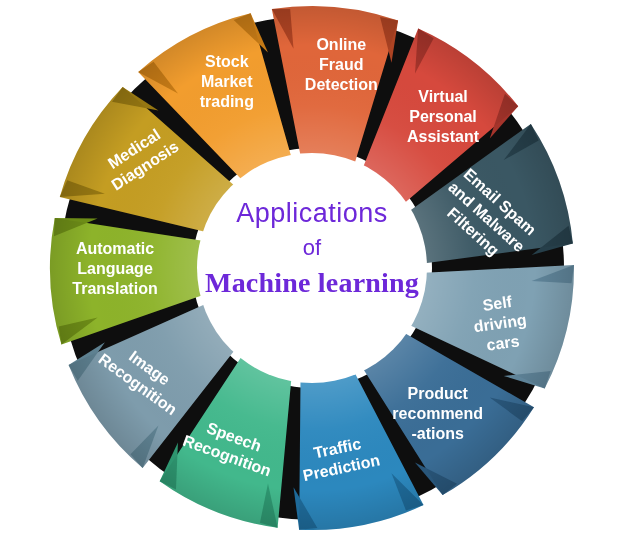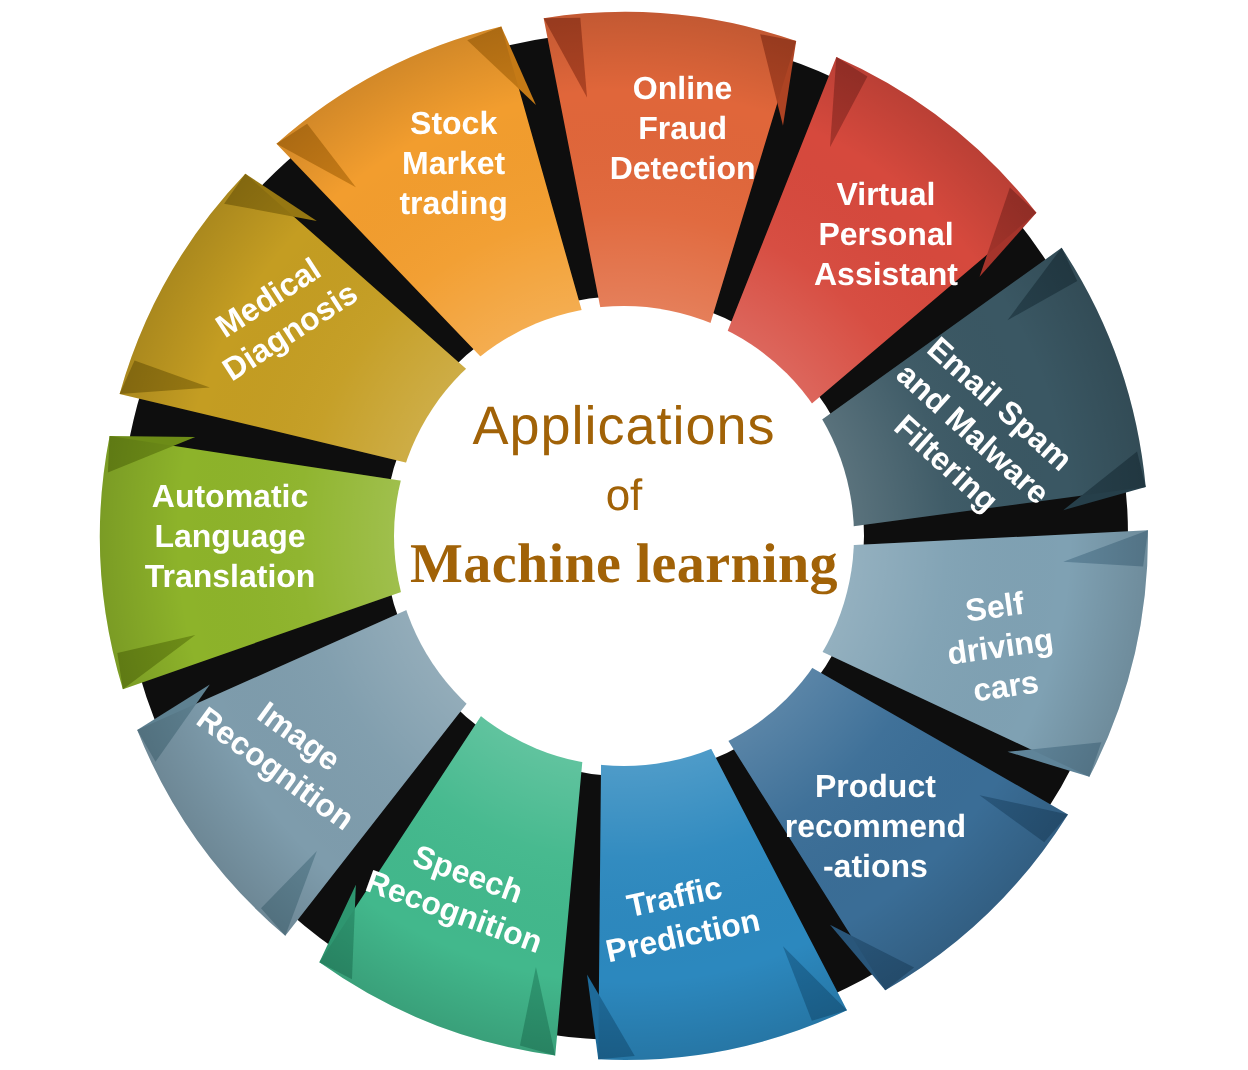--- a/index.html
+++ b/index.html
@@ -109,18 +109,18 @@
       <text transform="translate(226.8,81.5) rotate(0)" text-anchor="middle" fill="#ffffff"><tspan x="0" dy="-14.5">Stock</tspan><tspan x="0" dy="20">Market</tspan><tspan x="0" dy="20">trading</tspan></text>
       <text transform="translate(341.3,64.1) rotate(0)" text-anchor="middle" fill="#ffffff"><tspan x="0" dy="-14.5">Online</tspan><tspan x="0" dy="20">Fraud</tspan><tspan x="0" dy="20">Detection</tspan></text>
       <text transform="translate(443.0,116.9) rotate(0)" text-anchor="middle" fill="#ffffff"><tspan x="0" dy="-14.5">Virtual</tspan><tspan x="0" dy="20">Personal</tspan><tspan x="0" dy="20">Assistant</tspan></text>
       <text transform="translate(486.6,216.7) rotate(42)" text-anchor="middle" fill="#ffffff"><tspan x="0" dy="-14.5">Email Spam</tspan><tspan x="0" dy="20">and Malware</tspan><tspan x="0" dy="20">Filtering</tspan></text>
       <text transform="translate(500.1,323.2) rotate(-8)" text-anchor="middle" fill="#ffffff"><tspan x="0" dy="-14.5">Self</tspan><tspan x="0" dy="20">driving</tspan><tspan x="0" dy="20">cars</tspan></text>
       <text transform="translate(437.7,413.1) rotate(0)" text-anchor="middle" fill="#ffffff"><tspan x="0" dy="-14.5">Product</tspan><tspan x="0" dy="20">recommend</tspan><tspan x="0" dy="20">-ations</tspan></text>
       <text transform="translate(339.3,458.0) rotate(-12)" text-anchor="middle" fill="#ffffff"><tspan x="0" dy="-4.5">Traffic</tspan><tspan x="0" dy="20">Prediction</tspan></text>
       <text transform="translate(230.6,446.3) rotate(20)" text-anchor="middle" fill="#ffffff"><tspan x="0" dy="-4.5">Speech</tspan><tspan x="0" dy="20">Recognition</tspan></text>
       <text transform="translate(143.7,376.1) rotate(36)" text-anchor="middle" fill="#ffffff"><tspan x="0" dy="-4.5">Image</tspan><tspan x="0" dy="20">Recognition</tspan></text>
     </svg>
-  <div class="center-title" style="color: #a16207;">
+  <div class="center-title" style="color: #6d28d9;">
     <div class="title-l1">Applications</div>
     <div class="title-l2">of</div>
     <div class="title-l3">Machine learning</div>
   </div>
 </div>
 
 </body></html>

